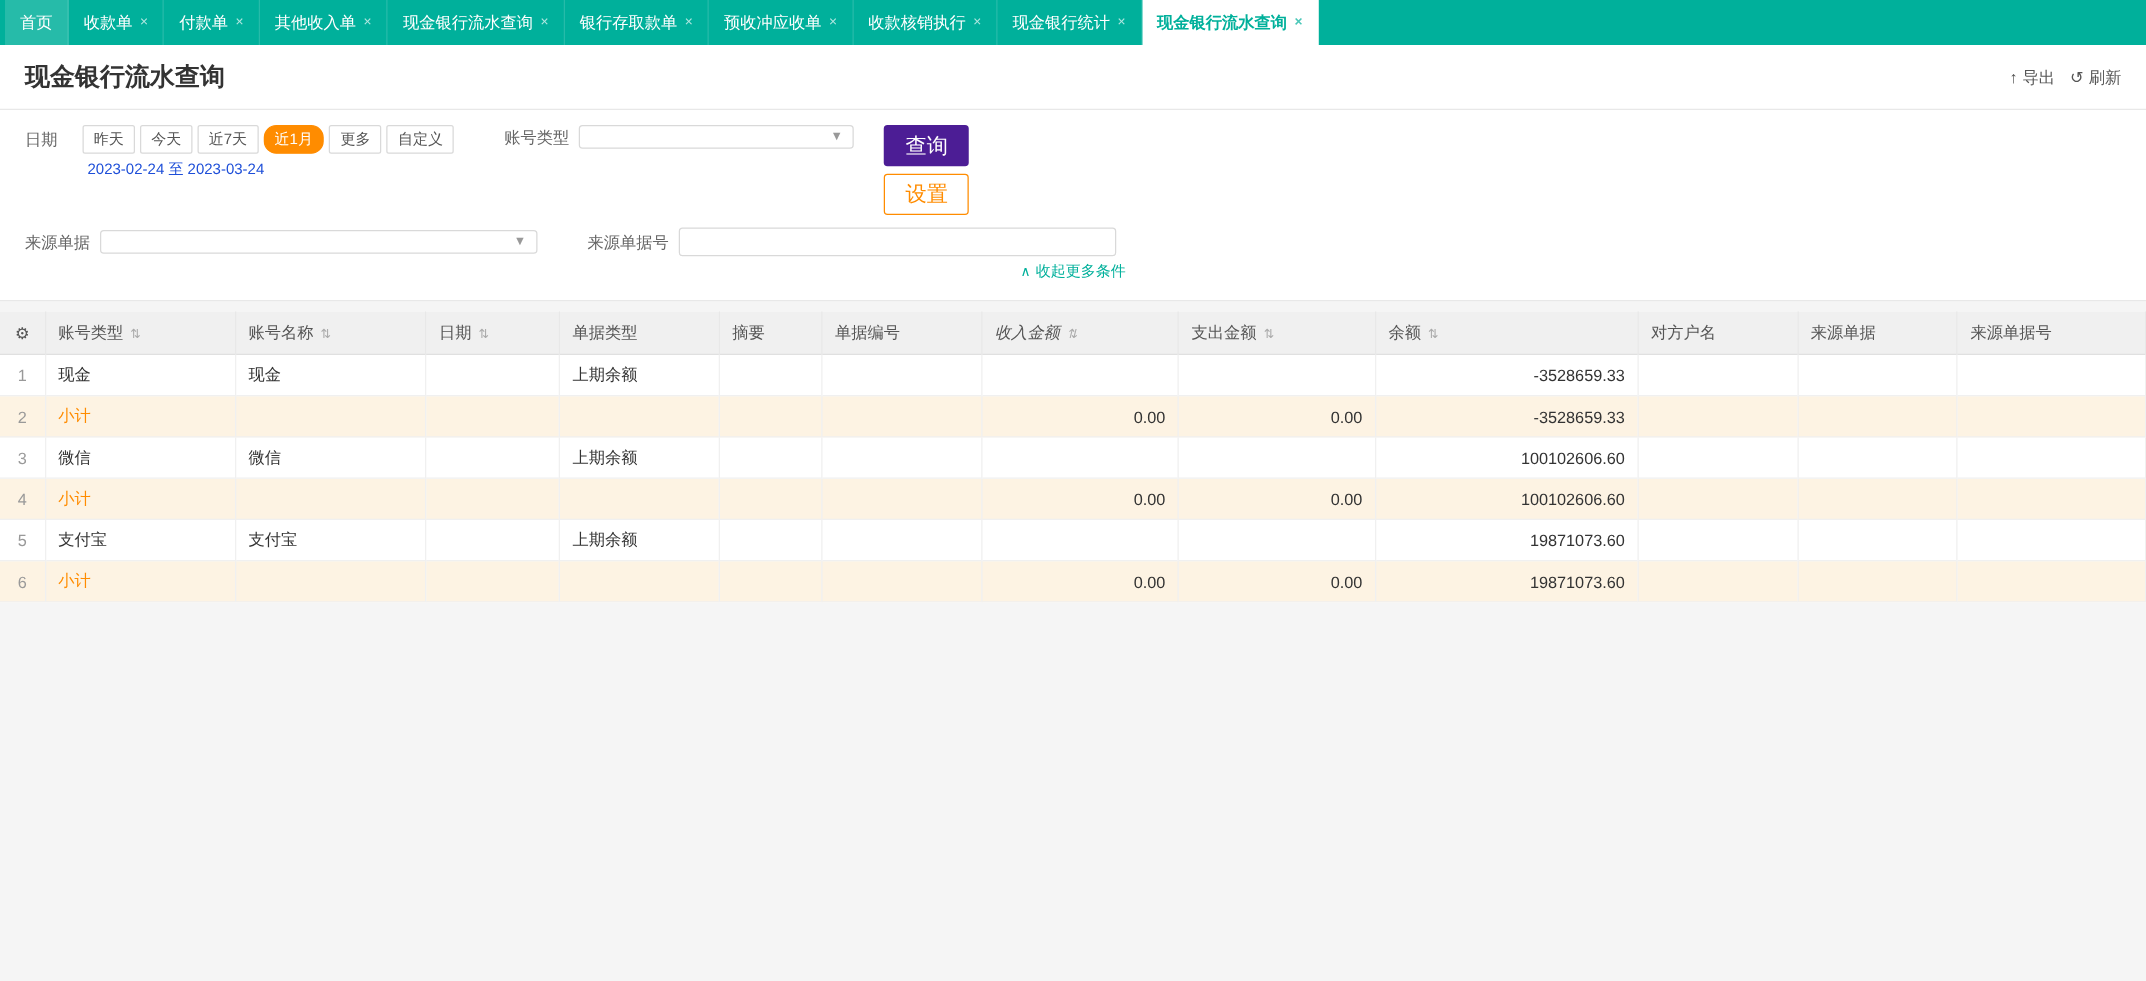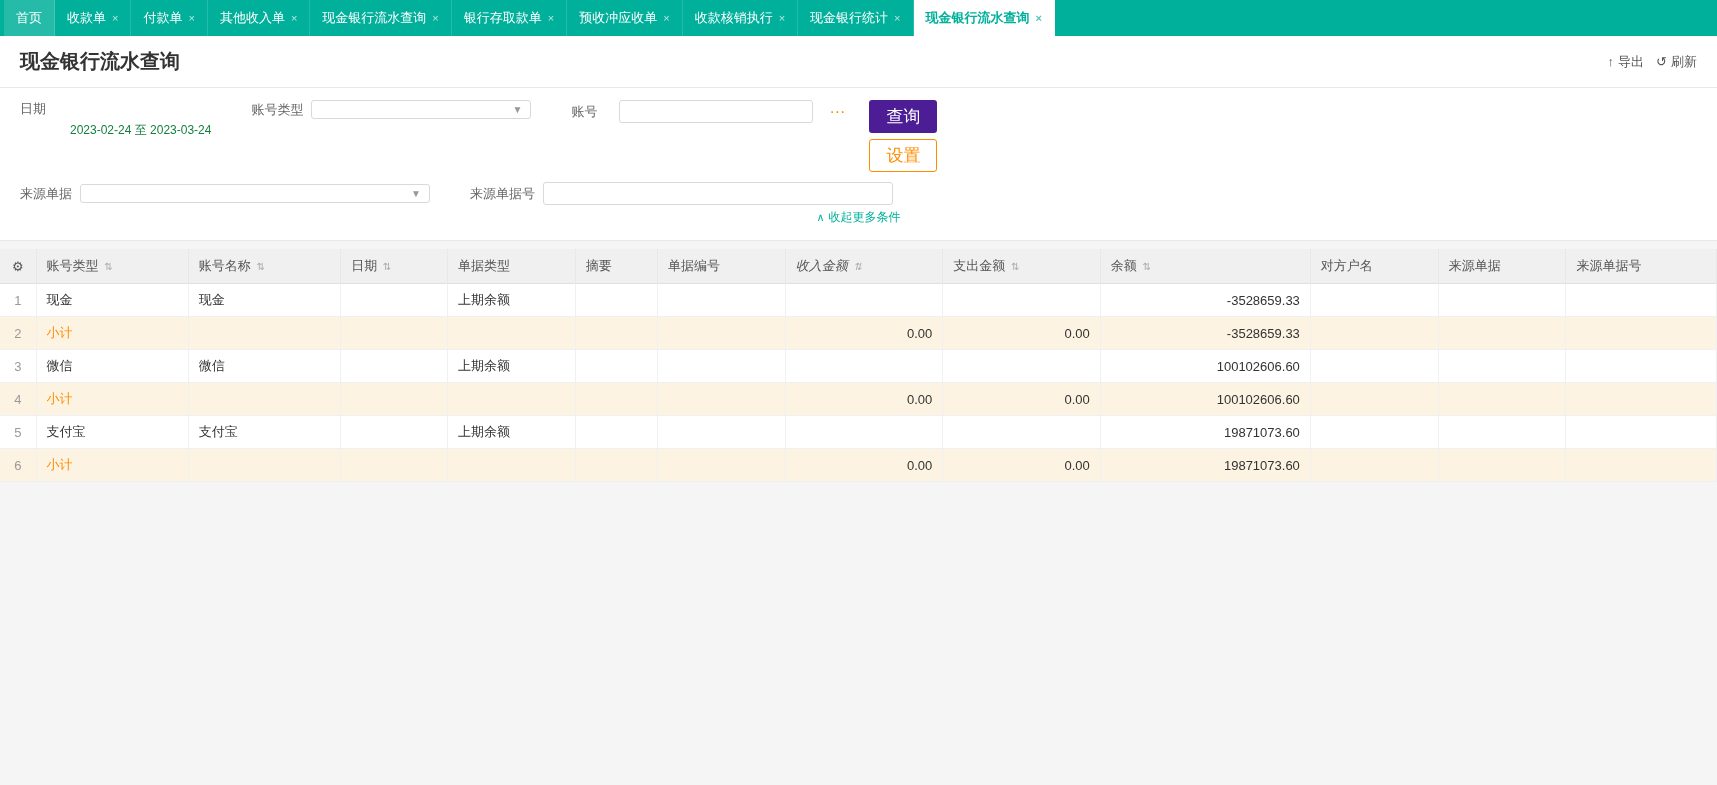--- a/index.html
+++ b/index.html
@@ -100,21 +100,21 @@
       cursor: pointer;
       color: #555;
     }
     .date-btn.active {
       background: #ff8c00;
       color: #fff;
       border-color: #ff8c00;
       border-radius: 10px;
     }
     .date-range {
-      color: #15803d;
+      color: #1d4ed8;
       font-size: 12px;
       margin-left: 4px;
     }
     .filter-select {
       display: flex;
       align-items: center;
       border: 1px solid #d9d9d9;
       border-radius: 3px;
       padding: 3px 8px;
       background: #fff;
@@ -293,41 +293,42 @@
 
 <div class="filter-area">
   <div style="display:flex; align-items:flex-start; justify-content:space-between;">
     <div style="flex:1;">
 
       <div class="filter-row" style="align-items:flex-start;">
 
         <div style="display:flex;flex-direction:column;gap:4px;">
           <div style="display:flex;align-items:center;gap:6px;">
             <span class="filter-label">日期</span>
+            <div class="date-options">
+              <button class="date-btn">昨天</button>
+              <button class="date-btn">今天</button>
+              <button class="date-btn">近7天</button>
+              <button class="date-btn active">近1月</button>
+              <button class="date-btn">更多</button>
+              <button class="date-btn">自定义</button>
+            </div>
           </div>
           <div style="display:flex;align-items:center;gap:6px;margin-left:46px;">
             <span class="date-range">2023-02-24 至 2023-03-24</span>
           </div>
         </div>
 
         <div style="display:flex;align-items:center;gap:8px;margin-left:32px;">
           <span class="filter-label">账号类型</span>
           <div class="filter-select" style="min-width:220px;">
             <span class="filter-select-text"></span>
             <span style="color:#999;font-size:10px;">▼</span>
           </div>
         </div>
 
-        <div style="display:flex;align-items:center;gap:8px;margin-left:32px;">
-          <span class="filter-label">账号</span>
-          <div class="filter-input-wrap" style="min-width:180px;">
-            <input type="text" style="border: none; outline: none; font-size: 13px; width: 100%;">
-          </div>
-          <span class="account-dots">···</span>
-        </div>
 
         <div style="display:flex;flex-direction:column;gap:6px;margin-left:16px;">
           <button class="query-btn">查询</button>
           <button class="settings-btn">设置</button>
         </div>
       </div>
 
       <div class="filter-row" style="margin-bottom:0;">
         <div style="display:flex;align-items:center;gap:8px;">
           <span class="filter-label">来源单据</span>

